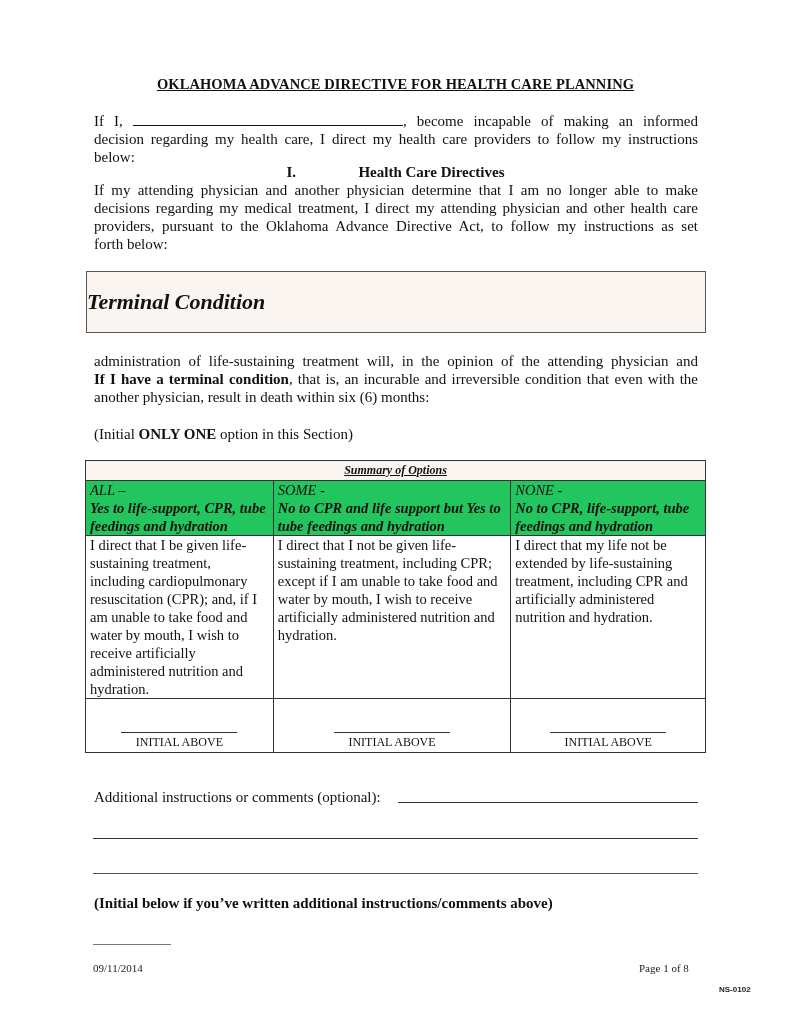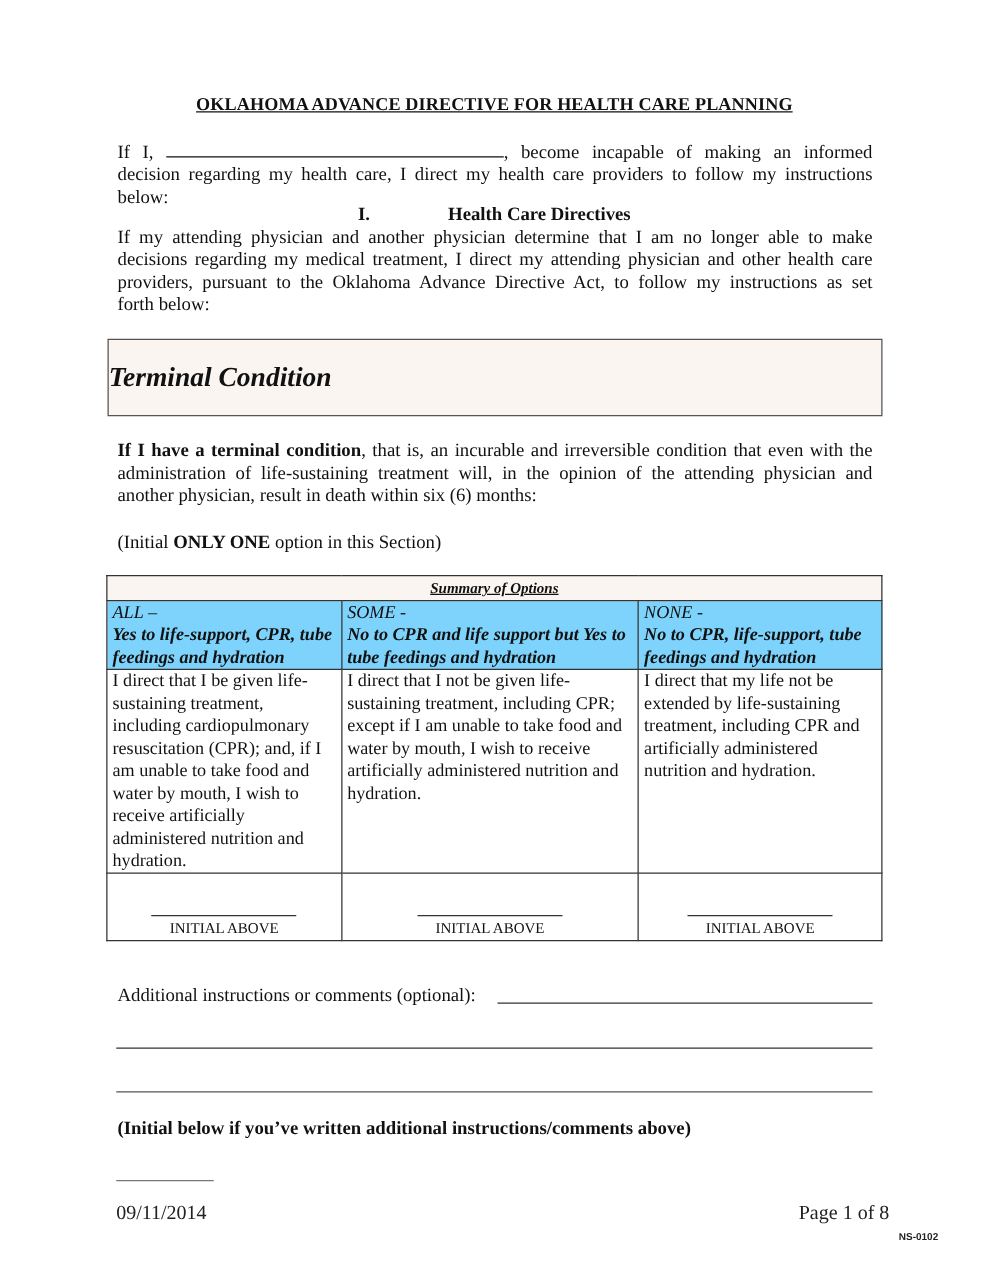--- a/index.html
+++ b/index.html
@@ -15,28 +15,28 @@
   .section-head { top: 164px; left: 0; width: 791px; text-align: center; font-weight: bold; font-size: 15px; }
   .section-head .num { display: inline-block; width: 72px; text-align: left; }
   .term-box { left: 86px; top: 271px; width: 618px; height: 60px; border: 1.5px solid #555;
               background: #faf5f1; display: flex; align-items: center; justify-content: flex-start; }
   .term-box span { font-style: italic; font-weight: bold; font-size: 22px; }
   table.opts { position: absolute; left: 85px; top: 460px; width: 621px; border-collapse: collapse;
                font-size: 14.5px; line-height: 18px; }
   table.opts td { border: 1.3px solid #333; vertical-align: top; padding: 0 4px; }
   table.opts .sum { background: #faf5f1; text-align: center; font-weight: bold; font-style: italic;
                     font-size: 12px; line-height: 19px; padding: 0; }
-  table.opts .hdr { background: #7dd3fc; font-weight: bold; font-style: italic; }
+  table.opts .hdr { background: #22c55e; font-weight: bold; font-style: italic; }
   table.opts .hdr .lbl { font-weight: normal; display: block; }
   table.opts .body { height: 162px; }
   table.opts .init { height: 52px; text-align: center; vertical-align: bottom; padding-bottom: 1px; }
   .init-line { display: inline-block; border-top: 1px solid #333; padding: 0 4px; width: 108px; font-size: 12px; }
   .rule { border-top: 1.5px solid #333; height: 0; }
   .footer-rule { left: 93px; top: 944px; width: 78px; border-top: 1px solid #777; }
-  .foot { font-size: 16px; color: #222; top: 962px; }
+  .foot { font-size: 11px; color: #222; top: 962px; }
   .code { font-family: "Liberation Sans", sans-serif; font-size: 8px; font-weight: bold; top: 985px; left: 719px; color: #222; }
 </style>
 </head>
 <body>
 
 <div class="abs title">OKLAHOMA ADVANCE DIRECTIVE FOR HEALTH CARE PLANNING</div>
 
 <div class="abs para" style="top:112px;">
   <span class="para-line"><span>If I,</span> <span class="blank" style="width:270px;"></span><span>, become incapable of making an informed</span></span>
   <span class="para-line">decision regarding my health care, I direct my health care providers to follow my instructions</span>
@@ -52,22 +52,22 @@
   <span class="para-line">decisions regarding my medical treatment, I direct my attending physician and other health care</span>
   <span class="para-line">providers, pursuant to the Oklahoma Advance Directive Act, to follow my instructions as set</span>
   <span class="para-line last">forth below:</span>
 </div>
 
 <div class="abs term-box">
   <span>Terminal Condition</span>
 </div>
 
 <div class="abs para" style="top:352px;">
+  <span class="para-line">administration of life-sustaining treatment will, in the opinion of the attending physician and</span>
   <span class="para-line"><b>If I have a terminal condition</b><span>, that is, an incurable and irreversible condition that even with the</span></span>
-  <span class="para-line">administration of life-sustaining treatment will, in the opinion of the attending physician and</span>
   <span class="para-line last">another physician, result in death within six (6) months:</span>
 </div>
 
 <div class="abs para" style="top:425px;">
   <span>(Initial </span><b>ONLY ONE</b><span> option in this Section)</span>
 </div>
 
 <table class="opts">
   <colgroup>
       <col style="width:188px">

